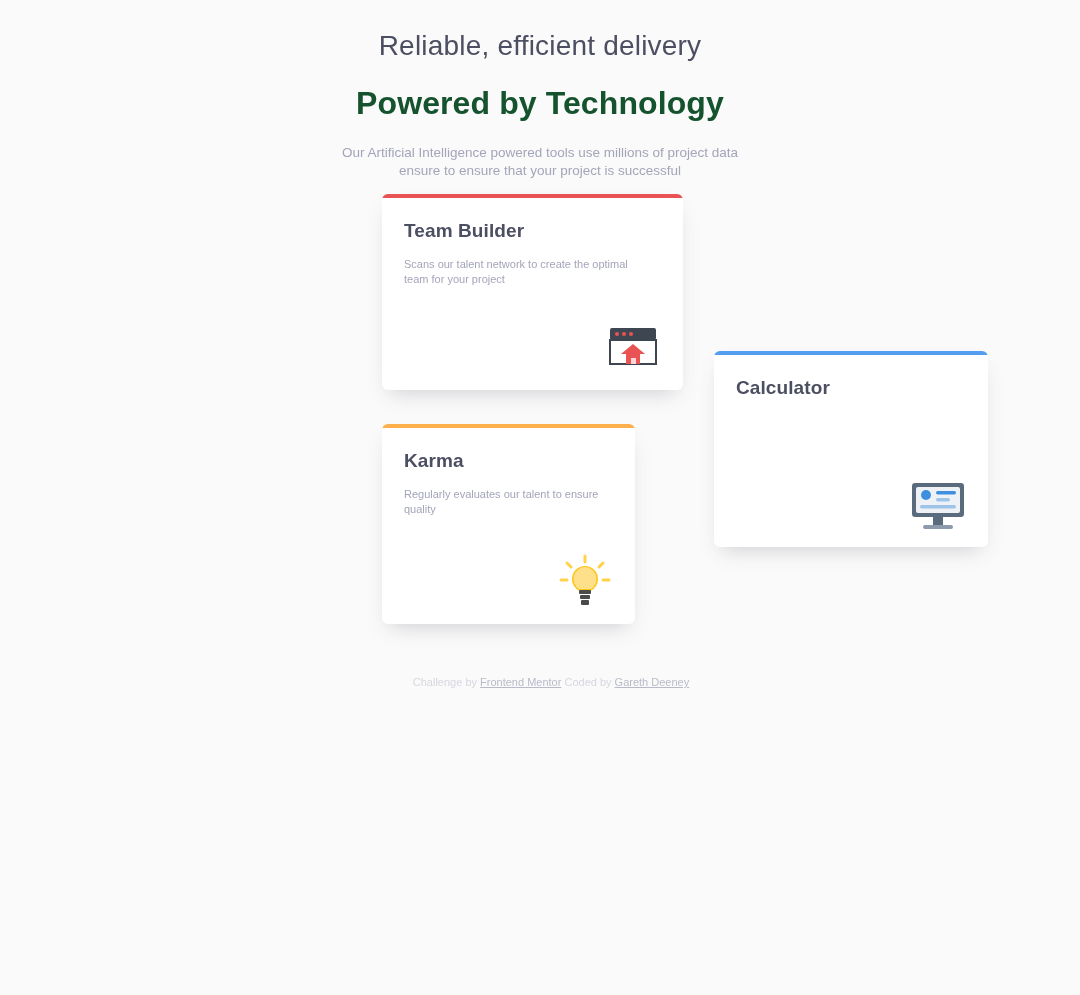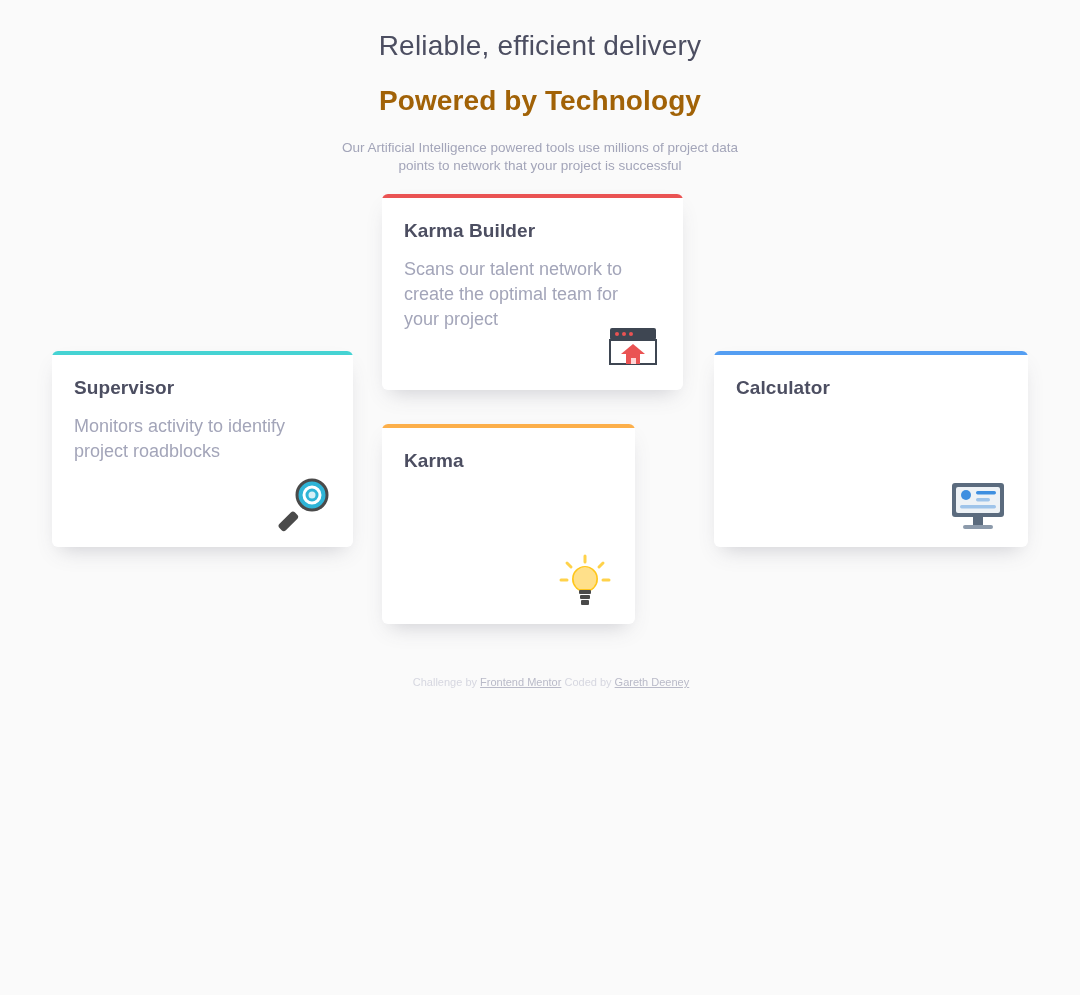--- a/index.html
+++ b/index.html
@@ -24,23 +24,23 @@
     text-align: center;
   }
   .header h1 {
     font-size: 28px;
     font-weight: 300;
     letter-spacing: 0.2px;
     color: #4c4e61;
     line-height: 1.25;
   }
   .header h2 {
-    font-size: 28px;
+    font-size: 32px;
     font-weight: 700;
-    color: #a16207;
+    color: #14532d;
     margin-top: 22px;
     letter-spacing: 0.1px;
   }
   .header p {
     font-size: 13.5px;
     font-weight: 400;
     color: #a3a5b9;
     line-height: 1.32;
     margin-top: 22px;
     max-width: 420px;
@@ -74,39 +74,39 @@
     position: relative;
     height: calc(100% - 4px);
   }
   .card h3 {
     font-size: 19px;
     font-weight: 700;
     color: #4c4e61;
     letter-spacing: 0.1px;
   }
   .card p {
-    font-size: 18px;
+    font-size: 11px;
     line-height: 1.38;
     color: #a3a5b9;
     margin-top: 15px;
     max-width: 240px;
   }
   .card .art {
     position: absolute;
     right: 18px;
     bottom: 12px;
     width: 64px;
     height: 58px;
   }
 
   
   #card-supervisor { left: 52px;  top: 351px; width: 301px; height: 196px; }
   #card-team       { left: 382px; top: 194px; width: 301px; height: 196px; }
   #card-karma      { left: 382px; top: 424px; width: 253px; height: 200px; }
-  #card-calculator { left: 714px; top: 351px; width: 314px; height: 196px; }
+  #card-calculator { left: 714px; top: 351px; width: 274px; height: 196px; }
 
   
   .footer {
     position: absolute;
     top: 676px;
     left: 11px;
     width: 100%;
     text-align: center;
     font-size: 11px;
     color: #d6d7e0;
@@ -118,66 +118,51 @@
   .footer span { color: #d6d7e0; }
 </style>
 </head>
 <body>
 
 <div class="page">
 
   <div class="header">
     <h1>Reliable, efficient delivery</h1>
     <h2>Powered by Technology</h2>
-    <p>Our Artificial Intelligence powered tools use millions of project data points to network that your project is successful</p>
+    <p>Our Artificial Intelligence powered tools use millions of project data ensure to ensure that your project is successful</p>
   </div>
 
   <div class="grid">
 
-    <div class="card" id="card-supervisor">
-      <div class="accent" style="background:#45d3d3"></div>
-      <div class="body">
-        <h3>Supervisor</h3>
-        <p>Monitors activity to identify project roadblocks</p>
-        <div class="art">
-          <svg viewBox="0 0 64 58" width="64" height="58" xmlns="http://www.w3.org/2000/svg">
-            <rect x="6" y="40" width="22" height="9" rx="3" transform="rotate(-45 17 44)" fill="#4a4a4a"></rect>
-            <circle cx="41" cy="18" r="15" fill="#2fb4d6"></circle>
-            <circle cx="41" cy="18" r="15" fill="none" stroke="#4a4a4a" stroke-width="3"></circle>
-            <circle cx="41" cy="18" r="8" fill="none" stroke="#ffffff" stroke-width="3"></circle>
-            <circle cx="41" cy="18" r="3.5" fill="#d7f0f7"></circle>
-          </svg>
-        </div>
-      </div>
-    </div>
 
     <div class="card" id="card-team">
       <div class="accent" style="background:#ea5353"></div>
       <div class="body">
-        <h3>Karma Builder</h3>
+        <h3>Team Builder</h3>
         <p>Scans our talent network to create the optimal team for your project</p>
         <div class="art">
           <svg viewBox="0 0 64 58" width="64" height="58" xmlns="http://www.w3.org/2000/svg">
             <rect x="9" y="8" width="46" height="12" rx="2" fill="#3e4652"></rect>
             <circle cx="16" cy="14" r="2" fill="#ea5353"></circle>
             <circle cx="23" cy="14" r="2" fill="#ea5353"></circle>
             <circle cx="30" cy="14" r="2" fill="#ea5353"></circle>
             <rect x="9" y="20" width="46" height="24" fill="#ffffff" stroke="#3e4652" stroke-width="2"></rect>
             <path d="M32 24 L44 34 L20 34 Z" fill="#ea5353"></path>
             <rect x="25" y="34" width="14" height="10" fill="#ea5353"></rect>
             <rect x="30" y="38" width="5" height="6" fill="#ffd6d6"></rect>
           </svg>
         </div>
       </div>
     </div>
 
     <div class="card" id="card-karma">
       <div class="accent" style="background:#fcaf4a"></div>
       <div class="body">
         <h3>Karma</h3>
+        <p>Regularly evaluates our talent to ensure quality</p>
         <div class="art">
           <svg viewBox="0 0 64 58" width="64" height="58" xmlns="http://www.w3.org/2000/svg">
             <g stroke="#ffd24a" stroke-width="3" stroke-linecap="round">
               <line x1="32" y1="2" x2="32" y2="8"></line>
               <line x1="14" y1="9" x2="18" y2="13"></line>
               <line x1="50" y1="9" x2="46" y2="13"></line>
               <line x1="8" y1="26" x2="14" y2="26"></line>
               <line x1="56" y1="26" x2="50" y2="26"></line>
             </g>
             <circle cx="32" cy="25" r="13" fill="#ffc61a"></circle>

